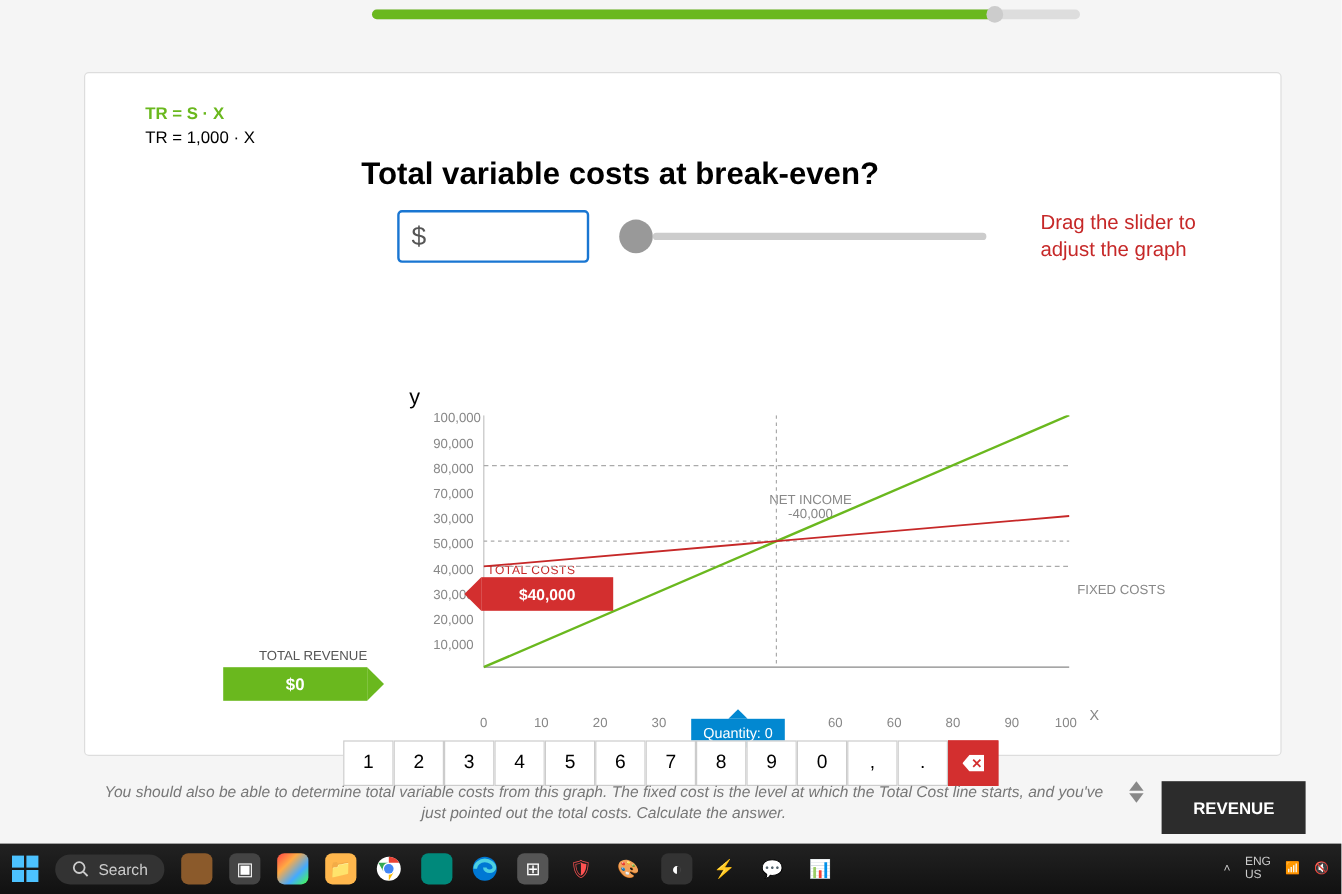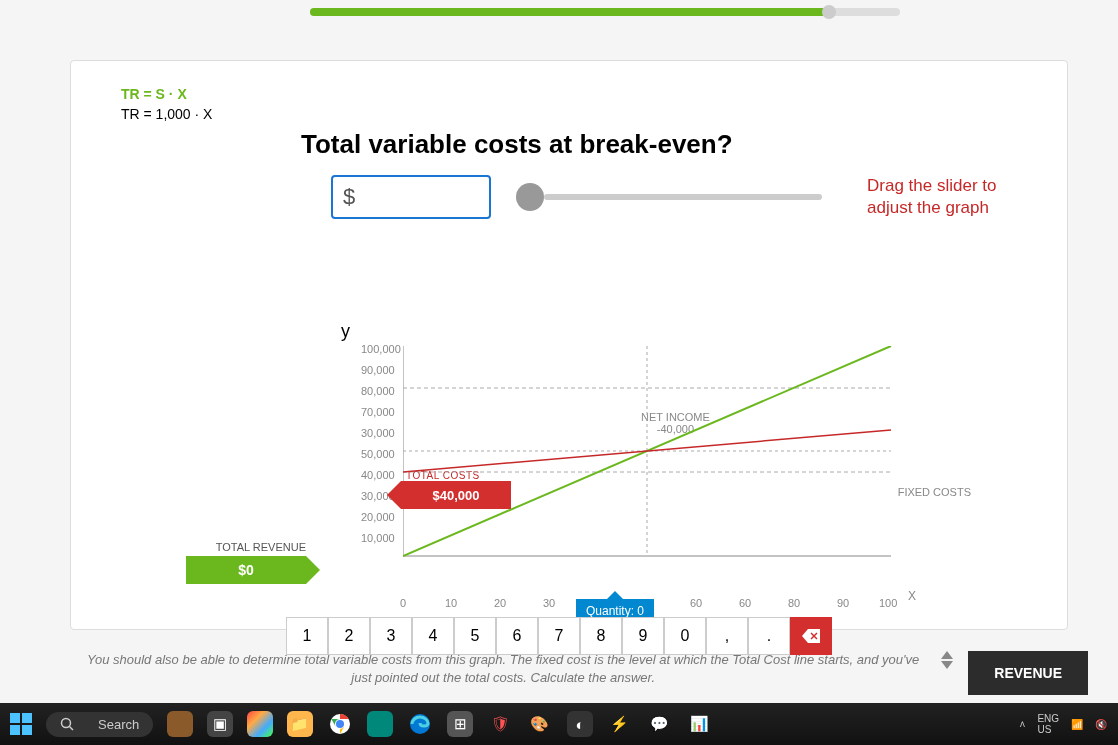--- a/index.html
+++ b/index.html
@@ -41,21 +41,21 @@
 .hint-row{position:absolute;bottom:50px;left:0;right:0;display:flex;align-items:flex-start;padding:0 30px 0 80px}
 .hint{flex:1;font-size:13px;font-style:italic;color:#777;text-align:center;line-height:1.4}
 .spinner{display:flex;flex-direction:column;gap:2px;margin:0 15px}
 .spinner div{width:0;height:0;border-left:6px solid transparent;border-right:6px solid transparent}
 .spinner .up{border-bottom:8px solid #888}
 .spinner .dn{border-top:8px solid #888}
 .submit{background:#2c2c2c;color:#fff;font-weight:bold;font-size:14px;padding:14px 26px;border:none;cursor:pointer}
 .taskbar{position:absolute;bottom:0;left:0;right:0;height:42px;background:linear-gradient(#222,#111);display:flex;align-items:center;padding:0 10px;gap:14px}
 .win-icon{width:22px;height:22px;display:grid;grid-template-columns:1fr 1fr;grid-template-rows:1fr 1fr;gap:2px}
 .win-icon div{background:#4cc2ff}
-.search-pill{background:#333;border-radius:16px;padding:5px 14px;display:flex;align-items:center;gap:24px;color:#ccc;font-size:13px}
+.search-pill{background:#333;border-radius:16px;padding:5px 14px;display:flex;align-items:center;gap:8px;color:#ccc;font-size:13px}
 .tb-icon{width:26px;height:26px;border-radius:6px;display:flex;align-items:center;justify-content:center;font-size:15px;color:#fff}
 .tb-right{margin-left:auto;display:flex;align-items:center;gap:12px;color:#ccc;font-size:10px}
 svg .tr-line{stroke:#6ab81e;stroke-width:2;fill:none}
 svg .tc-line{stroke:#c62828;stroke-width:1.5;fill:none}
 svg .fc-line{stroke:#aaa;stroke-width:1;stroke-dasharray:4 3;fill:none}
 svg .be-line{stroke:#aaa;stroke-width:1;stroke-dasharray:3 3;fill:none}
 </style>
 </head>
 <body>
 

